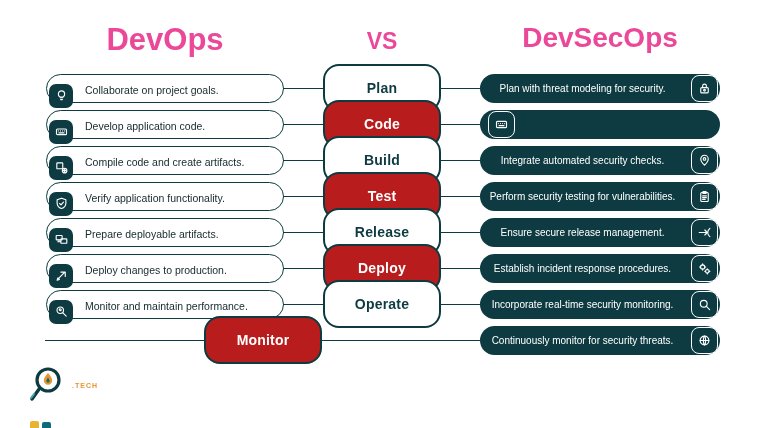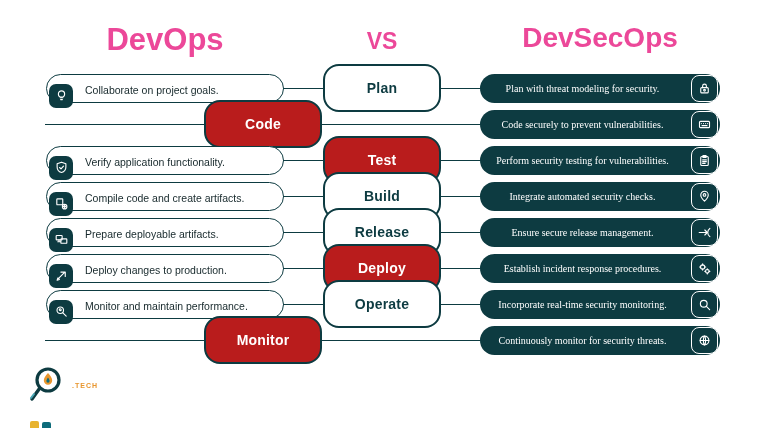--- a/index.html
+++ b/index.html
@@ -35,21 +35,21 @@
     flex:0 0 118px;height:48px;box-sizing:border-box;border-radius:16px;
     display:flex;align-items:center;justify-content:center;
     font-weight:bold;font-size:14px;letter-spacing:.2px;
   }
   .pill-center.outline{background:#fff;border:2px solid #0d3b41;color:#0d3b41;}
   .pill-center.filled{background:#b91c1c;border:2px solid #0d3b41;color:#ffffff;}
 
   .pill-right{
     flex:0 0 240px;height:29px;box-sizing:border-box;border-radius:16px;
     background:#0d3b41;display:flex;align-items:center;gap:14px;
-    padding:0 2px 0 8px;color:#fff;font-family:Liberation Serif, serif;
+    padding:0 2px 0 8px;color:#fff;
   }
   .pill-right .txt{flex:1;font-size:10px;text-align:center;white-space:nowrap;overflow:hidden;}
   .pill-right .icon-sq{border:1.4px solid #ffffff;width:25px;height:25px;flex:0 0 25px;border-radius:8px;}
 
   .logo{position:absolute;left:26px;bottom:24px;display:flex;align-items:center;gap:6px;}
   .logo svg{width:40px;height:40px;}
   .logo-text{display:flex;flex-direction:column;align-items:flex-end;line-height:1;}
   .logo-brand{font-size:16px;font-weight:bold;color:#0d3b41;letter-spacing:.5px;}
   .logo-suffix{font-size:7px;font-weight:bold;color:#e8962e;margin-top:2px;letter-spacing:1px;}
 
@@ -85,31 +85,65 @@
         <span class="icon-sq">
           <svg viewBox="0 0 24 24" fill="none" stroke="#ffffff" stroke-width="1.8" stroke-linecap="round" stroke-linejoin="round">
             <rect x="6" y="10.5" width="12" height="8.5" rx="1.6"></rect>
             <path d="M9 10.5V8a3 3 0 016 0v2.5"></path>
             <circle cx="12" cy="14.7" r="1.4"></circle>
           </svg>
         </span>
       </div>
     </div>
     <div class="row">
+      <div class="pill-left">
+        <span class="icon-sq">
+          <svg viewBox="0 0 24 24" fill="none" stroke="#ffffff" stroke-width="1.8" stroke-linecap="round" stroke-linejoin="round">
+            <rect x="4" y="8" width="16" height="9" rx="1.5"></rect>
+            <path d="M7 11h.01M10.4 11h.01M13.8 11h.01M17 11h.01M8 14.2h8"></path>
+          </svg>
+        </span>
+        <span class="txt">Develop application code.</span>
+      </div>
       <span class="line"></span>
       <div class="pill-center filled">
         <span>Code</span>
       </div>
       <span class="line"></span>
       <div class="pill-right">
-        <span class="txt">Code securely to prevent vulnerabilities.</span>
         <span class="icon-sq">
           <svg viewBox="0 0 24 24" fill="none" stroke="#ffffff" stroke-width="1.8" stroke-linecap="round" stroke-linejoin="round">
             <rect x="4" y="7" width="16" height="10" rx="1.5"></rect>
             <path d="M7 10.5h.01M10.4 10.5h.01M13.8 10.5h.01M17 10.5h.01M8 13.8h8"></path>
+          </svg>
+        </span>
+      </div>
+    </div>
+    <div class="row">
+      <div class="pill-left">
+        <span class="icon-sq">
+          <svg viewBox="0 0 24 24" fill="none" stroke="#ffffff" stroke-width="1.8" stroke-linecap="round" stroke-linejoin="round">
+            <rect x="4.5" y="4.5" width="9.5" height="9.5" rx="1"></rect>
+            <circle cx="17" cy="17" r="3.6"></circle>
+            <path d="M17 14.6v4.8M14.6 17h4.8"></path>
+          </svg>
+        </span>
+        <span class="txt">Compile code and create artifacts.</span>
+      </div>
+      <span class="line"></span>
+      <div class="pill-center outline">
+        <span>Build</span>
+      </div>
+      <span class="line"></span>
+      <div class="pill-right">
+        <span class="txt">Integrate automated security checks.</span>
+        <span class="icon-sq">
+          <svg viewBox="0 0 24 24" fill="none" stroke="#ffffff" stroke-width="1.8" stroke-linecap="round" stroke-linejoin="round">
+            <path d="M12 3.5a6 6 0 016 6c0 4.2-6 10-6 10s-6-5.8-6-10a6 6 0 016-6z"></path>
+            <circle cx="12" cy="9.5" r="2.1"></circle>
           </svg>
         </span>
       </div>
     </div>
     <div class="row">
       <div class="pill-left">
         <span class="icon-sq">
           <svg viewBox="0 0 24 24" fill="none" stroke="#ffffff" stroke-width="1.8" stroke-linecap="round" stroke-linejoin="round">
             <path d="M12 3.5l7 2.6v5c0 4.6-3 7.7-7 8.9-4-1.2-7-4.3-7-8.9v-5z"></path>
             <path d="M9 12l2.2 2.2 4-4.4"></path>
@@ -122,46 +156,20 @@
         <span>Test</span>
       </div>
       <span class="line"></span>
       <div class="pill-right">
         <span class="txt">Perform security testing for vulnerabilities.</span>
         <span class="icon-sq">
           <svg viewBox="0 0 24 24" fill="none" stroke="#ffffff" stroke-width="1.8" stroke-linecap="round" stroke-linejoin="round">
             <rect x="6" y="5.5" width="12" height="14.5" rx="1.6"></rect>
             <path d="M9.5 4h5v3h-5z"></path>
             <path d="M9 11h6M9 13.8h6M9 16.6h4"></path>
-          </svg>
-        </span>
-      </div>
-    </div>
-    <div class="row">
-      <div class="pill-left">
-        <span class="icon-sq">
-          <svg viewBox="0 0 24 24" fill="none" stroke="#ffffff" stroke-width="1.8" stroke-linecap="round" stroke-linejoin="round">
-            <rect x="4.5" y="4.5" width="9.5" height="9.5" rx="1"></rect>
-            <circle cx="17" cy="17" r="3.6"></circle>
-            <path d="M17 14.6v4.8M14.6 17h4.8"></path>
-          </svg>
-        </span>
-        <span class="txt">Compile code and create artifacts.</span>
-      </div>
-      <span class="line"></span>
-      <div class="pill-center outline">
-        <span>Build</span>
-      </div>
-      <span class="line"></span>
-      <div class="pill-right">
-        <span class="txt">Integrate automated security checks.</span>
-        <span class="icon-sq">
-          <svg viewBox="0 0 24 24" fill="none" stroke="#ffffff" stroke-width="1.8" stroke-linecap="round" stroke-linejoin="round">
-            <path d="M12 3.5a6 6 0 016 6c0 4.2-6 10-6 10s-6-5.8-6-10a6 6 0 016-6z"></path>
-            <circle cx="12" cy="9.5" r="2.1"></circle>
           </svg>
         </span>
       </div>
     </div>
     <div class="row">
       <div class="pill-left">
         <span class="icon-sq">
           <svg viewBox="0 0 24 24" fill="none" stroke="#ffffff" stroke-width="1.8" stroke-linecap="round" stroke-linejoin="round">
             <rect x="3.5" y="5.5" width="9.5" height="7" rx="1"></rect>
             <rect x="11" y="11" width="9.5" height="7" rx="1"></rect>

